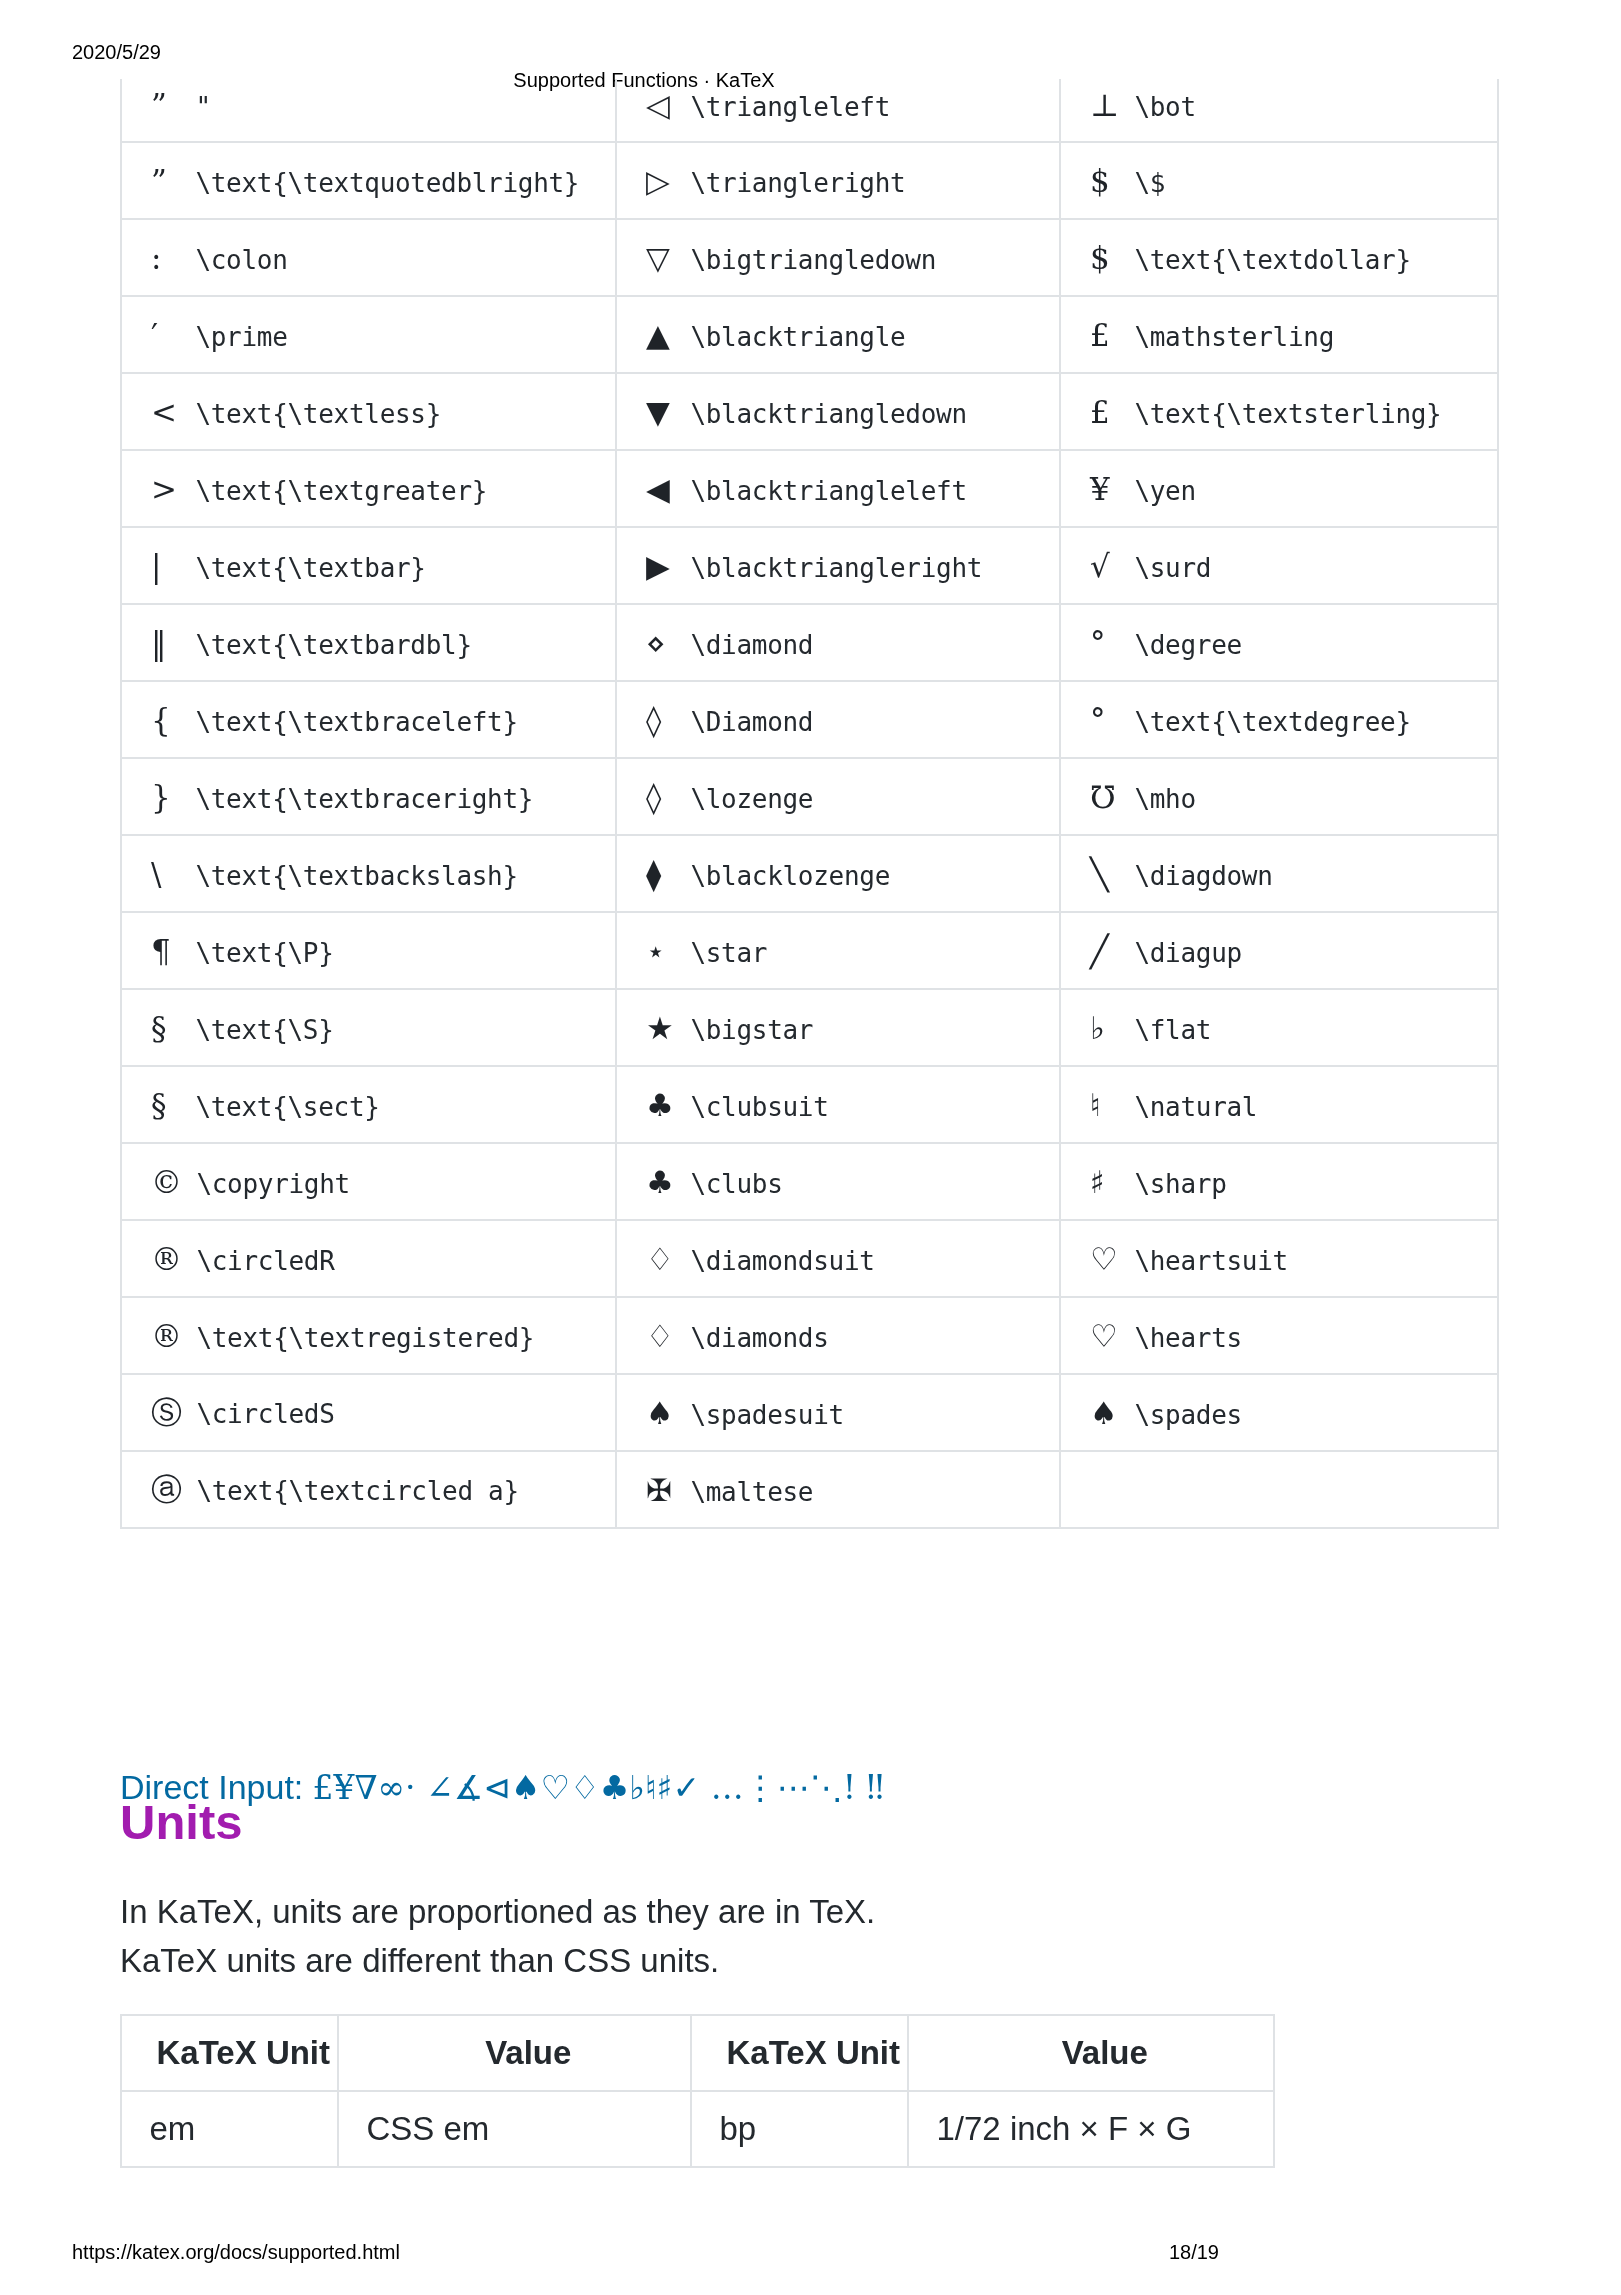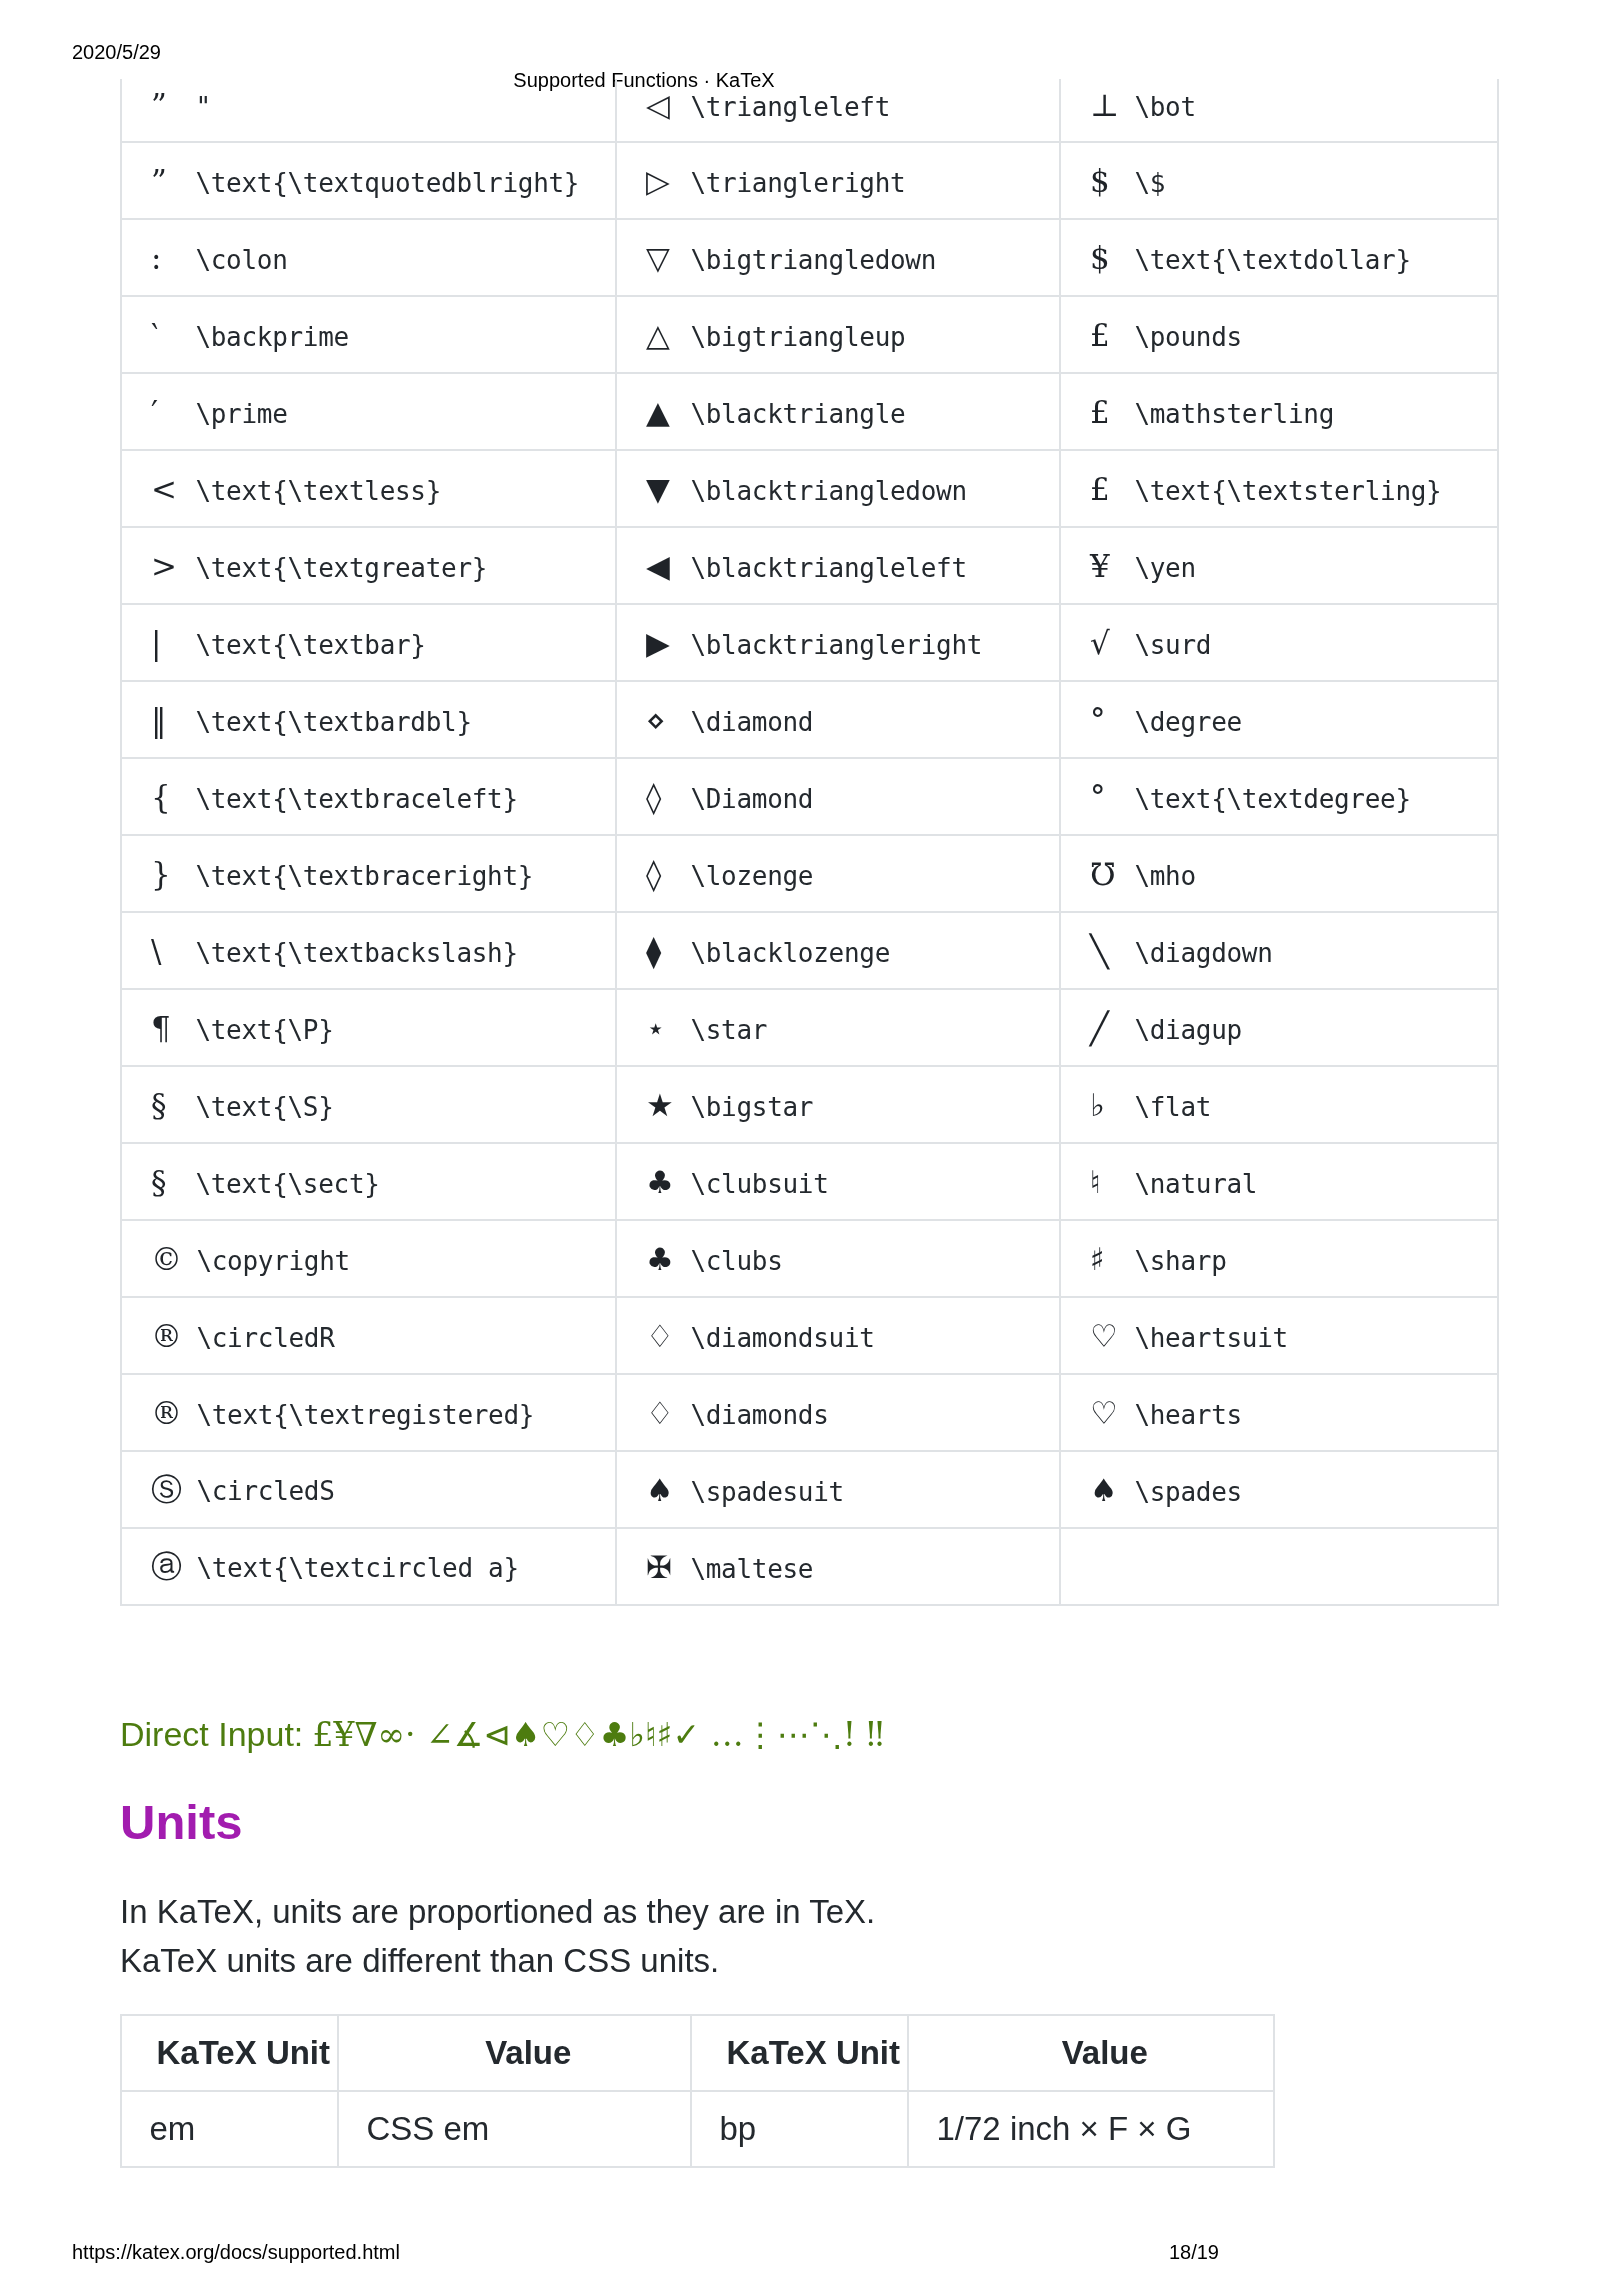--- a/index.html
+++ b/index.html
@@ -36,22 +36,22 @@
     display: inline-block; min-width: 30px; margin-right: 14.4px;
     font-family: "DejaVu Serif", "Liberation Serif", serif; font-size: 31px;
     color: #1f2328; text-align: left;
   }
   .code {
     font-family: "DejaVu Sans Mono", "Liberation Mono", monospace; font-size: 26px;
     color: #24292e; letter-spacing: -0.3px;
   }
 
   .direct-input {
-    position: absolute; left: 120px; top: 1711px; font-size: 33px; line-height: 46px;
-    font-family: "DejaVu Sans", sans-serif; white-space: nowrap; color: #4d7c0f; text-align: right;
+    position: absolute; left: 120px; top: 1764px; font-size: 33px; line-height: 46px;
+    font-family: "DejaVu Sans", sans-serif; white-space: nowrap; color: #0369a1; text-align: right;
   }
   .direct-input .label { font-family: "Liberation Sans", sans-serif; font-size: 34px; }
   .direct-input .symbols { font-family: "DejaVu Serif", serif; font-size: 33px; margin-left: 9.2px; }
 
   .units-heading {
     position: absolute; left: 120px; top: 1796px; font-size: 49px; font-weight: bold;
     font-family: "Liberation Sans", sans-serif; color: #a21caf; line-height: 52px;
   }
   .units-para {
     position: absolute; left: 120px; top: 1887px; font-size: 33px; line-height: 49px;
@@ -95,25 +95,20 @@
       </tr>
       <tr>
         <td><span class="glyph">”</span><span class="code">\text{\textquotedblright}</span></td>
         <td><span class="glyph">▷</span><span class="code">\triangleright</span></td>
         <td><span class="glyph">$</span><span class="code">\$</span></td>
       </tr>
       <tr>
         <td><span class="glyph">:</span><span class="code">\colon</span></td>
         <td><span class="glyph">▽</span><span class="code">\bigtriangledown</span></td>
         <td><span class="glyph">$</span><span class="code">\text{\textdollar}</span></td>
-      </tr>
-      <tr>
-        <td><span class="glyph">‵</span><span class="code">\backprime</span></td>
-        <td><span class="glyph">△</span><span class="code">\bigtriangleup</span></td>
-        <td><span class="glyph">£</span><span class="code">\pounds</span></td>
       </tr>
       <tr>
         <td><span class="glyph">′</span><span class="code">\prime</span></td>
         <td><span class="glyph">▲</span><span class="code">\blacktriangle</span></td>
         <td><span class="glyph">£</span><span class="code">\mathsterling</span></td>
       </tr>
       <tr>
         <td><span class="glyph">&lt;</span><span class="code">\text{\textless}</span></td>
         <td><span class="glyph">▼</span><span class="code">\blacktriangledown</span></td>
         <td><span class="glyph">£</span><span class="code">\text{\textsterling}</span></td>

